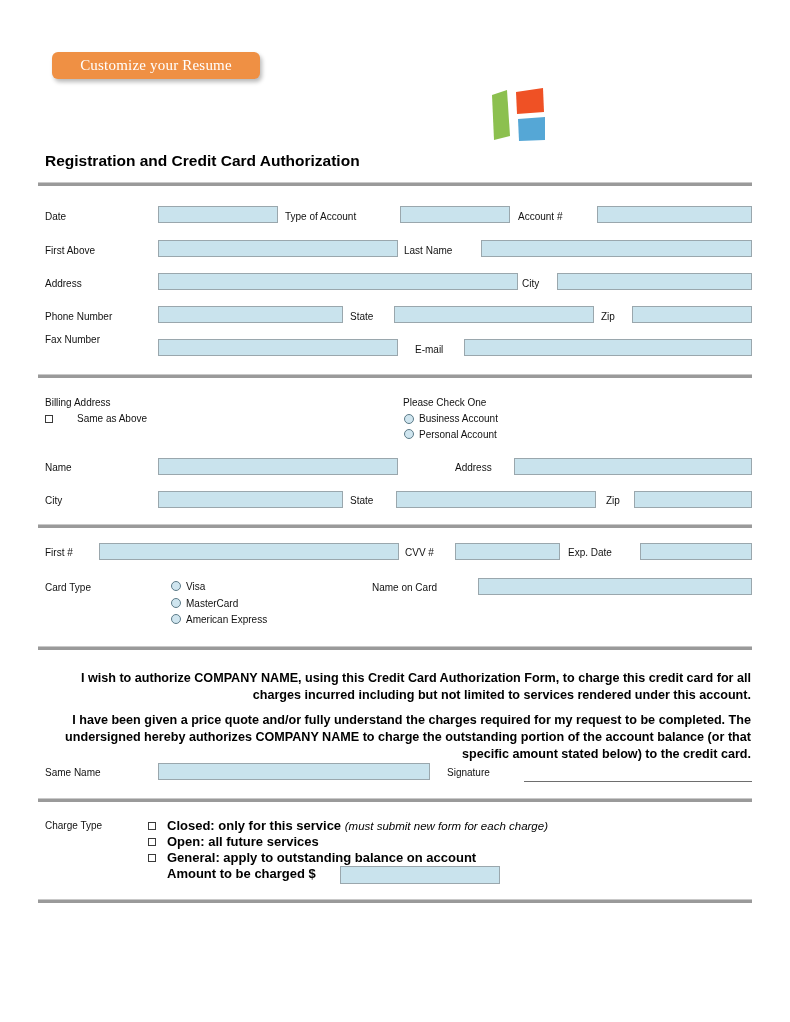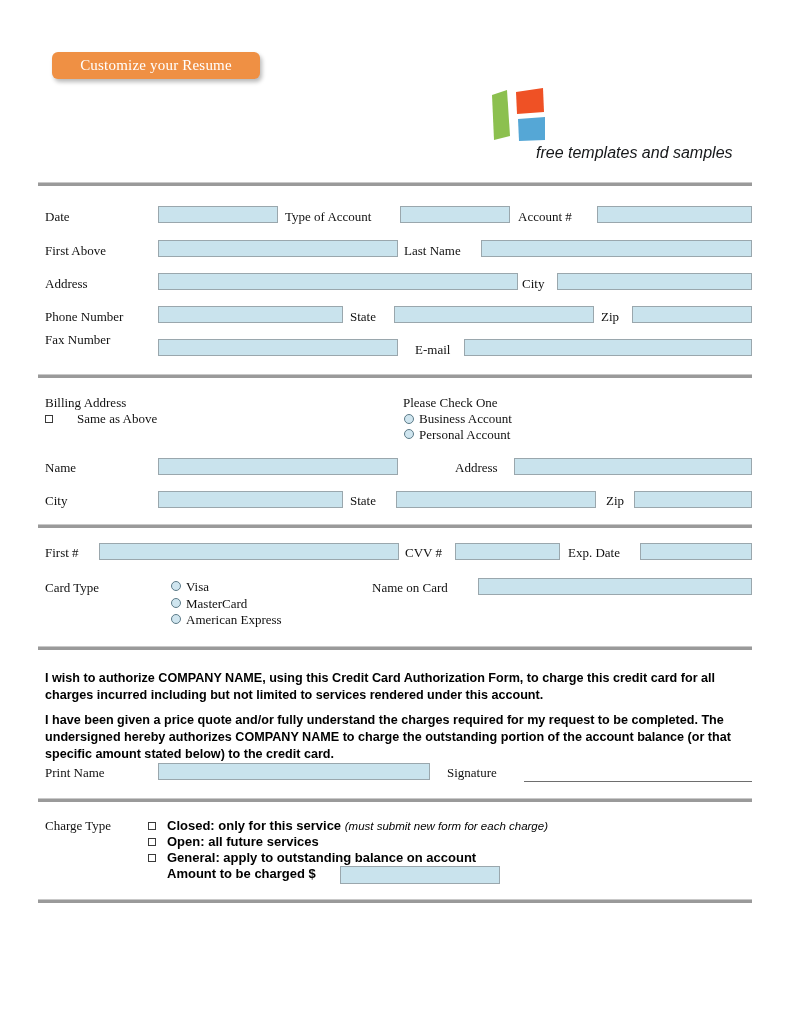--- a/index.html
+++ b/index.html
@@ -99,25 +99,24 @@
     left: 38px;
     width: 714px;
     height: 3px;
     background: #9a9a9a;
     border-top: 1px solid #c9c9c9;
   }
 
   
   .lbl {
     position: absolute;
-    font-size: 13px;
+    font-size: 10px;
     color: #111;
     white-space: nowrap;
     line-height: 14px;
-    font-family: Liberation Serif, serif;
   }
 
   
   .fld {
     position: absolute;
     background: #c9e3ed;
     border: 1px solid #9aa7ad;
     box-sizing: border-box;
     height: 17px;
     cursor: text;
@@ -152,20 +151,21 @@
   }
 
   
   .para {
     position: absolute;
     font-size: 12.6px;
     font-weight: bold;
     line-height: 17px;
     color: #000;
     width: 706px;
+    text-align: right;
   }
 
   .opt-bold {
     position: absolute;
     font-size: 13px;
     font-weight: bold;
     color: #000;
     white-space: nowrap;
   }
   .opt-ital {
@@ -182,23 +182,23 @@
   <div class="customize-btn">
     <span>Customize your Resume</span>
   </div>
 
   <div class="logo-wrap">
     <svg class="logo-mark" viewBox="0 0 62 58">
       <polygon points="4,9 19,4 22,50 6,54" fill="#8cc04f"></polygon>
       <polygon points="28,6 55,2 56,26 29,28" fill="#ef5125"></polygon>
       <polygon points="30,33 57,31 57,54 31,55" fill="#55a7d6"></polygon>
     </svg>
-    <div class="logo-tagline">free templates and samples</div>
   </div>
 
+  <div class="form-title">Registration and Credit Card Authorization</div>
 
   <div class="divider" style="top:182px"></div>
 
   <div class="lbl" style="left:45px; top:210px">Date</div>
   <input class="fld" style="left: 158px; top: 206px; width: 120px;" value="">
   <div class="lbl" style="left:285px; top:210px">Type of Account</div>
   <input class="fld" style="left: 400px; top: 206px; width: 110px;" value="">
   <div class="lbl" style="left:518px; top:210px">Account #</div>
   <input class="fld" style="left: 597px; top: 206px; width: 155px;" value="">
 
@@ -266,21 +266,21 @@
   <div class="lbl" style="left:186px; top:613px">American Express</div>
 
   <div class="lbl" style="left:372px; top:581px">Name on Card</div>
   <input class="fld" style="left: 478px; top: 578px; width: 274px;" value="">
 
   <div class="divider" style="top:646px"></div>
 
   <div class="para" style="left:45px; top:670px">I wish to authorize COMPANY NAME, using this Credit Card Authorization Form, to charge this credit card for all charges incurred including but not limited to services rendered under this account.</div>
   <div class="para" style="left:45px; top:712px">I have been given a price quote and/or fully understand the charges required for my request to be completed. The undersigned hereby authorizes COMPANY NAME to charge the outstanding portion of the account balance (or that specific amount stated below) to the credit card.</div>
 
-  <div class="lbl" style="left:45px; top:766px">Print Name</div>
+  <div class="lbl" style="left:45px; top:766px">Same Name</div>
   <input class="fld" style="left: 158px; top: 763px; width: 272px;" value="">
   <div class="lbl" style="left:447px; top:766px">Signature</div>
   <div class="underline" style="left:524px; top:781px; width:228px"></div>
 
   <div class="divider" style="top:798px"></div>
 
   <div class="lbl" style="left:45px; top:819px">Charge Type</div>
 
   <div class="cbox" style="left:148px; top:822px"></div>
   <div class="opt-bold" style="left:167px; top:818px">

